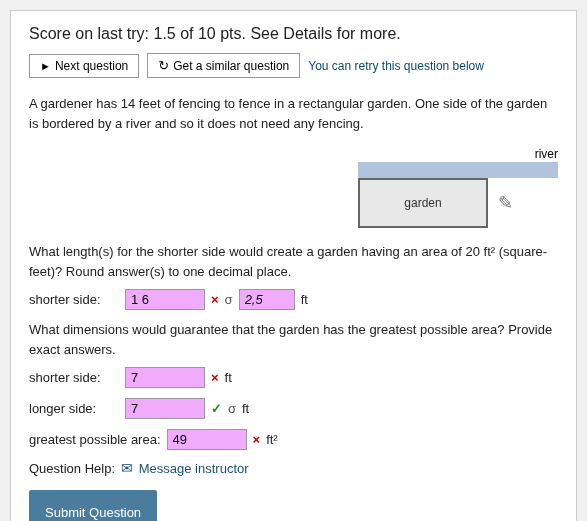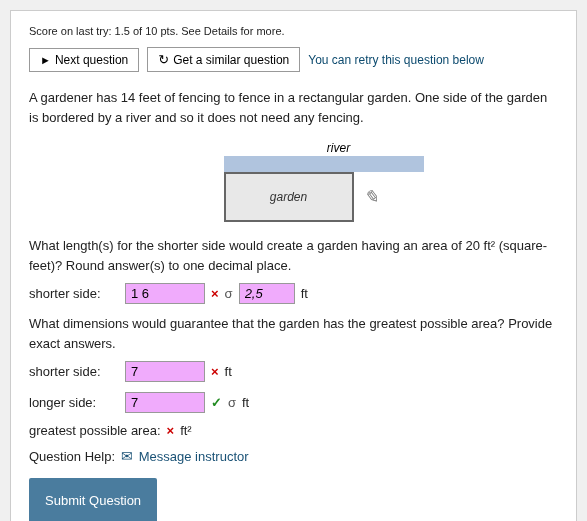--- a/index.html
+++ b/index.html
@@ -13,21 +13,21 @@
       padding: 10px;
     }
     .page-container {
       background: #fff;
       width: 567px;
       min-height: 501px;
       padding: 14px 18px 18px 18px;
       border: 1px solid #ccc;
     }
     .score-line {
-      font-size: 11px;
+      font-size: 16px;
       color: #222;
       margin-bottom: 10px;
     }
     .action-bar {
       display: flex;
       align-items: center;
       gap: 8px;
       margin-bottom: 16px;
     }
     .btn-next {
@@ -71,25 +71,24 @@
       margin-top: 0;
       position: relative;
     }
     .garden-label {
       font-size: 12px;
       color: #333;
     }
     .diagram-area {
       display: flex;
       flex-direction: column;
-      align-items: center;
+      align-items: flex-end;
       margin-left: 60px;
       margin-bottom: 14px;
       position: relative;
-      font-style: italic;
     }
     .question-text {
       font-size: 13px;
       color: #222;
       line-height: 1.5;
       margin-bottom: 8px;
     }
     .answer-row {
       display: flex;
       align-items: center;
@@ -227,20 +226,21 @@
   </div>
   <div class="answer-row">
     <span class="label-text">longer side:</span>
     <input class="input-box" type="text" value="7" style="">
     <span class="status-icon-check">✓</span>
     <span class="sigma-icon">σ​</span>
     <span class="unit-text">ft</span>
   </div>
   <div class="answer-row">
     <span class="label-text">greatest possible area:</span>
+    <input class="input-box" type="text" value="49" style="">
     <span class="status-icon">×</span>
     <span class="unit-text">ft²</span>
   </div>
 
   
   <div class="question-help">
     <span>Question Help:</span>
     <span style="font-size:14px; color:#1a5276;">✉</span>
     <a class="message-link">Message instructor</a>
   </div>

